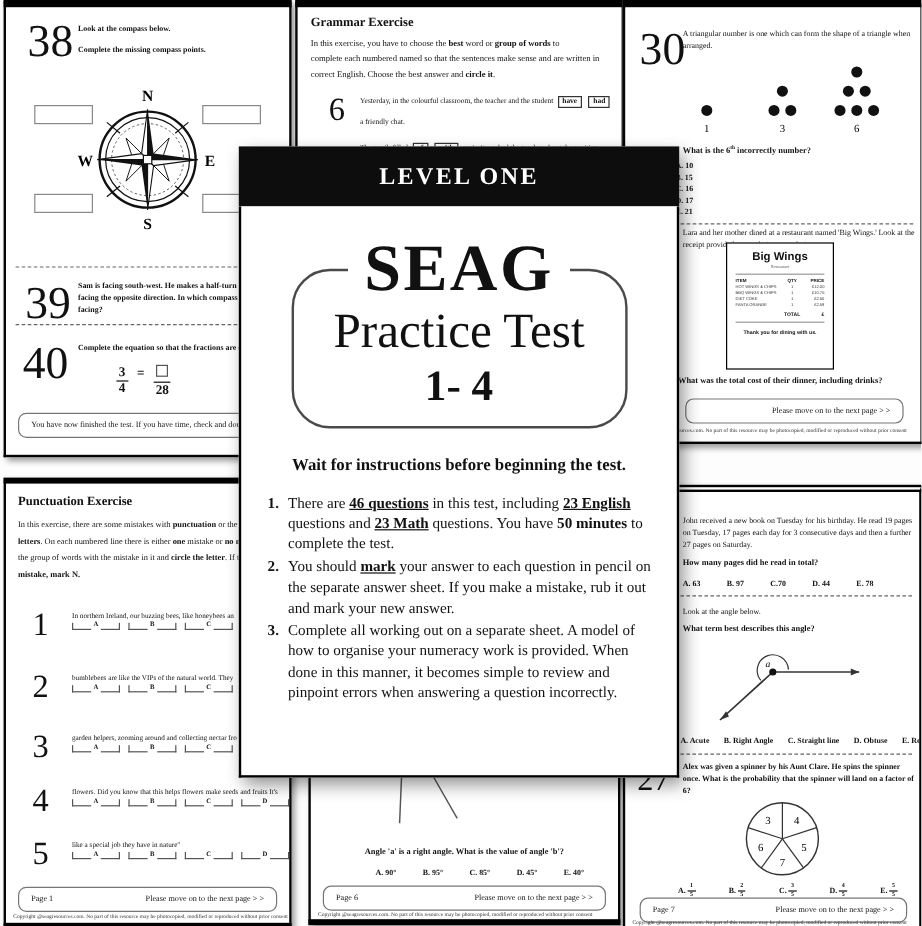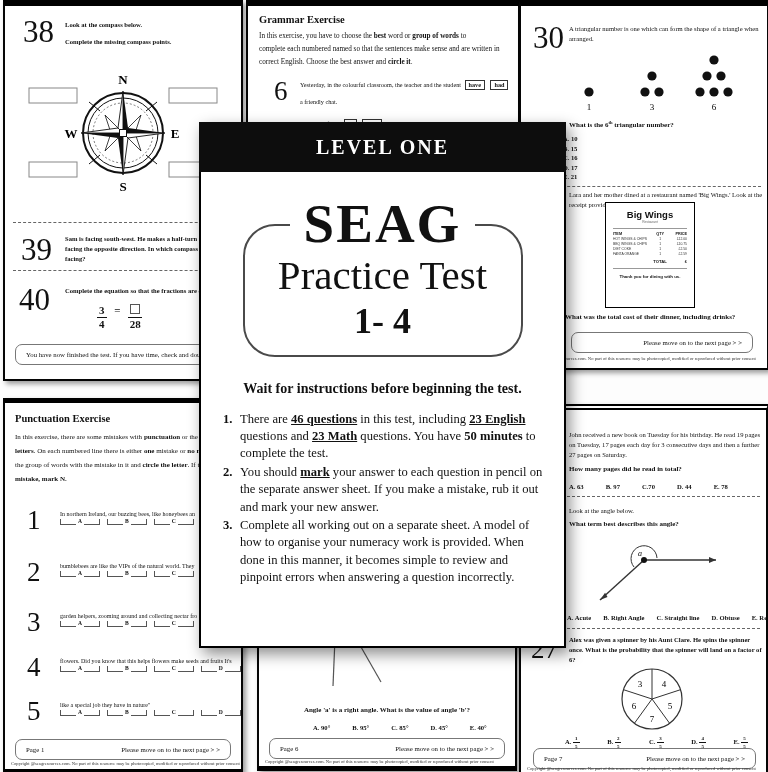--- a/index.html
+++ b/index.html
@@ -6,21 +6,21 @@
   #stage{position:relative;width:768px;height:772px;background:#fdfdfd;overflow:hidden;
          font-family:"Liberation Serif",serif;color:#111;}
   .page{position:absolute;background:#fff;border:2px solid #050505;overflow:hidden;
         box-shadow:3px 3px 5px rgba(0,0,0,.38);}
   .toprow{border-top:6px solid #000;}
   .botrow{border-bottom:5px solid #000;}
   .abs{position:absolute;}
   .nw{white-space:nowrap;}
   .b{font-weight:bold;}
   .u{text-decoration:underline;font-weight:bold;}
-  .qnum{font-size:31px;line-height:1;}
+  .qnum{font-size:38px;line-height:1;}
   .qnum-sm{font-size:27px;line-height:1;}
   .qtxt{font-size:6.6px;line-height:1.55;}
   .divider{border-top:1.4px dashed #666;height:0;}
   .footbox{position:absolute;border:1px solid #777;border-radius:7px;height:19px;
            font-size:6.8px;display:flex;align-items:center;justify-content:space-between;
            padding:0 10px;background:#fff;}
   .copy{position:absolute;font-size:4.6px;color:#333;white-space:nowrap;}
   
   #overlay{position:absolute;left:199px;top:122px;width:367px;height:526px;z-index:30;
            box-shadow:4px 6px 14px rgba(0,0,0,.45);background:#fff;}
@@ -190,21 +190,21 @@
         <circle cx="172" cy="28" r="4.6" fill="#111"></circle>
       <circle cx="151" cy="44" r="4.6" fill="#111"></circle>
         <circle cx="165" cy="44" r="4.6" fill="#111"></circle>
         <circle cx="179" cy="44" r="4.6" fill="#111"></circle>
       <text x="40" y="62" text-anchor="middle" font-size="9" font-family="Liberation Serif,serif">1</text>
       <text x="103" y="62" text-anchor="middle" font-size="9" font-family="Liberation Serif,serif">3</text>
       <text x="165" y="62" text-anchor="middle" font-size="9" font-family="Liberation Serif,serif">6</text>
     </svg>
 
     <div class="abs b nw" style="left:48px;top:114px;font-size:7px;">
-      <span>What is the 6</span><sup style="font-size:4.5px;">th</sup><span> triangular number?</span>
+      <span>What is the 6</span><sup style="font-size:4.5px;">th</sup><span> incorrectly number?</span>
     </div>
     <div class="abs vopts" style="left:42px;top:128px;">
       <div class="b">A.  10</div>
       <div class="b">B.  15</div>
       <div class="b">C.  16</div>
       <div class="b">D.  17</div>
       <div class="b">E.  21</div>
     </div>
 
     <div class="abs divider" style="left:6px;right:6px;top:180px;"></div>

